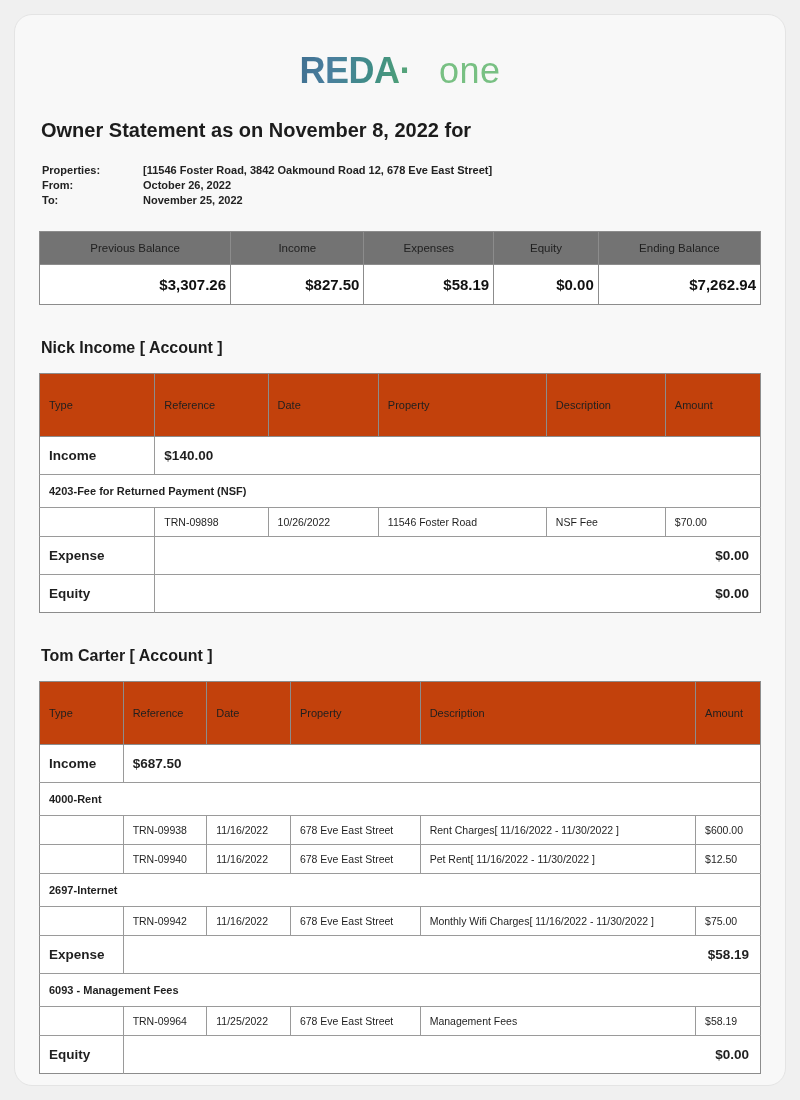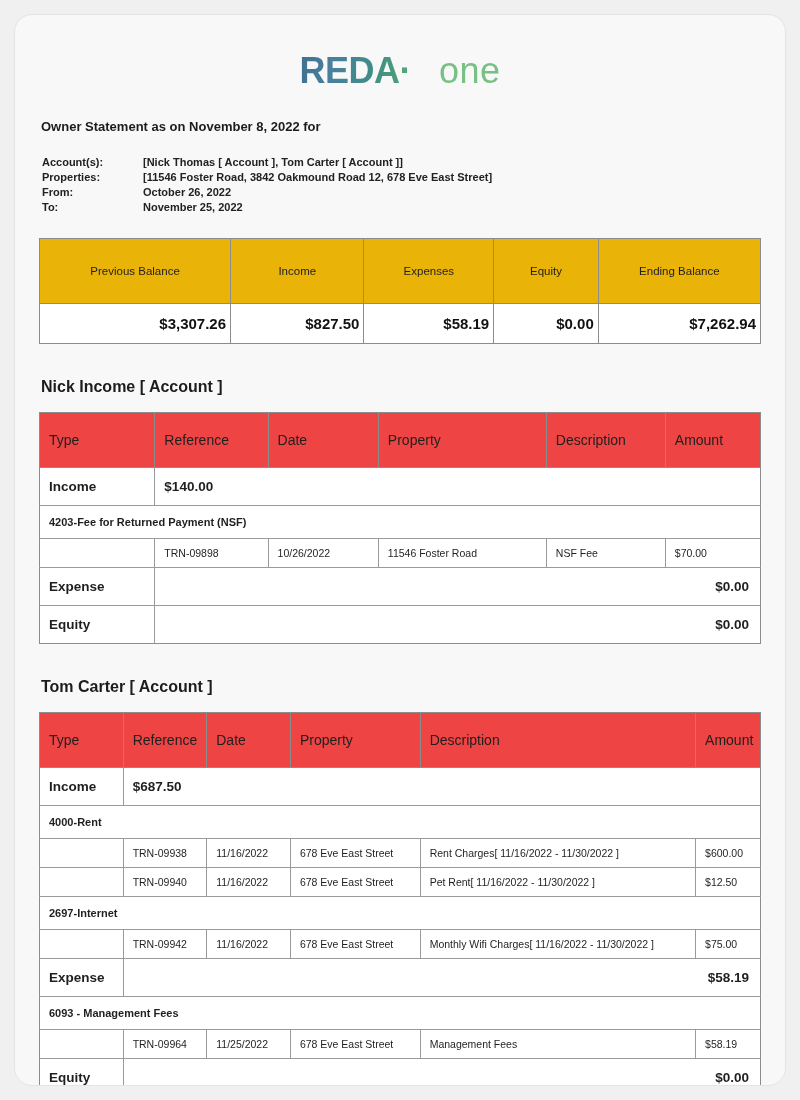--- a/index.html
+++ b/index.html
@@ -51,21 +51,21 @@
   }
   .logo .lg-one {
     font-weight: normal;
     color: #78c083;
     letter-spacing: 0.5px;
     margin-left: 28px;
   }
 
   
   .stmt-title {
-    font-size: 13px;
+    font-size: 20px;
     font-weight: bold;
     color: #1c1c1c;
     margin: 0 0 20px 0;
     padding-left: 2px;
   }
   .meta-table {
     border-collapse: collapse;
     margin-bottom: 24px;
     padding-left: 2px;
   }
@@ -83,28 +83,28 @@
   table.grid {
     width: 100%;
     border-collapse: collapse;
     table-layout: fixed;
     background: #fff;
   }
   table.summary {
     border: 1px solid #8c8c8c;
   }
   table.summary th {
-    background: #eab308;
+    background: #737373;
     border-right: 1px solid #8c8c8c;
     border-bottom: 1px solid #8c8c8c;
     font-size: 11.5px;
     font-weight: normal;
     color: #1f1f1f;
     text-align: center;
-    padding: 26px 4px;
+    padding: 10px 4px;
   }
   table.summary th:last-child { border-right: none; }
   table.summary td {
     border-right: 1px solid #8c8c8c;
     font-size: 15px;
     font-weight: bold;
     color: #111;
     text-align: right;
     padding: 11px 4px;
     background: #fff;
@@ -116,28 +116,28 @@
     font-size: 16px;
     font-weight: bold;
     color: #1c1c1c;
     margin: 34px 0 16px 2px;
   }
 
   table.acct {
     border: 1px solid #8c8c8c;
   }
   table.acct th {
-    background: #ef4444;
+    background: #c2410c;
     border-right: 1px solid #8c8c8c;
     border-bottom: 1px solid #8c8c8c;
-    font-size: 14px;
+    font-size: 11px;
     font-weight: normal;
     color: #1f1f1f;
     text-align: left;
-    padding: 19px 9px;
+    padding: 25px 9px;
   }
   table.acct th:last-child { border-right: none; }
 
   table.acct td {
     border-right: 1px solid #9a9a9a;
     border-bottom: 1px solid #9a9a9a;
     font-size: 10.5px;
     color: #1f1f1f;
     text-align: left;
     padding: 8px 9px;
@@ -179,24 +179,20 @@
 
     <div class="logo-wrap">
       <span class="logo"><span class="lg-reda">REDA</span><span class="lg-dot">·</span><span class="lg-one">one</span></span>
     </div>
 
     <h1 class="stmt-title">Owner Statement as on November 8, 2022 for</h1>
 
     <table class="meta-table">
       <tbody>
         <tr>
-          <td class="meta-label">Account(s):</td>
-          <td>[Nick Thomas [ Account ], Tom Carter [ Account ]]</td>
-        </tr>
-        <tr>
           <td class="meta-label">Properties:</td>
           <td>[11546 Foster Road, 3842 Oakmound Road 12, 678 Eve East Street]</td>
         </tr>
         <tr>
           <td class="meta-label">From:</td>
           <td>October 26, 2022</td>
         </tr>
         <tr>
           <td class="meta-label">To:</td>
           <td>November 25, 2022</td>

